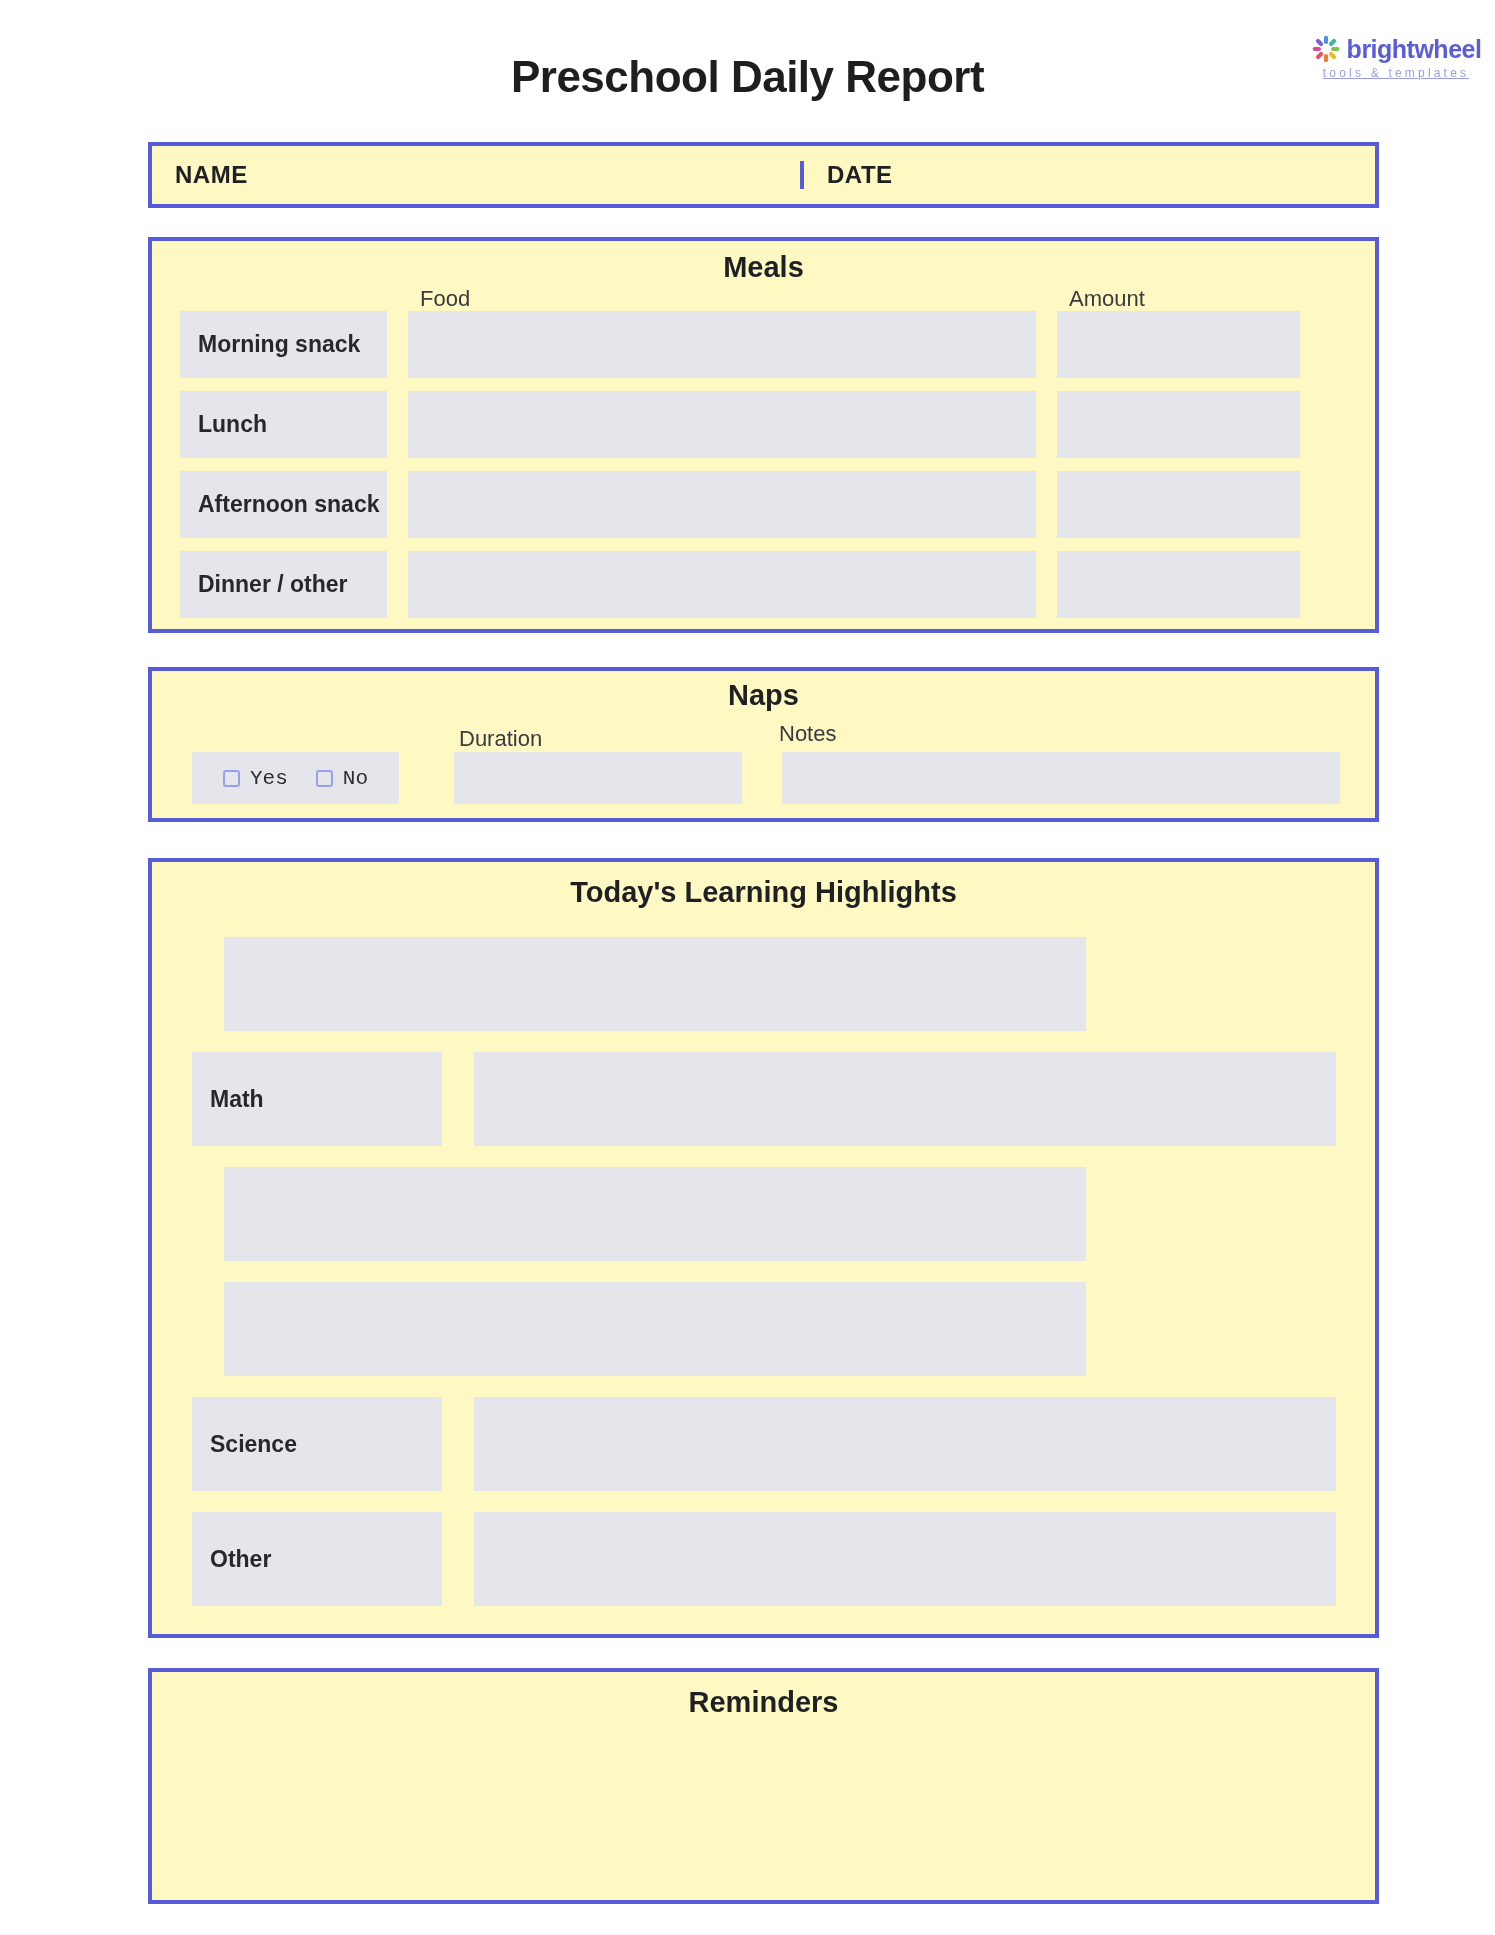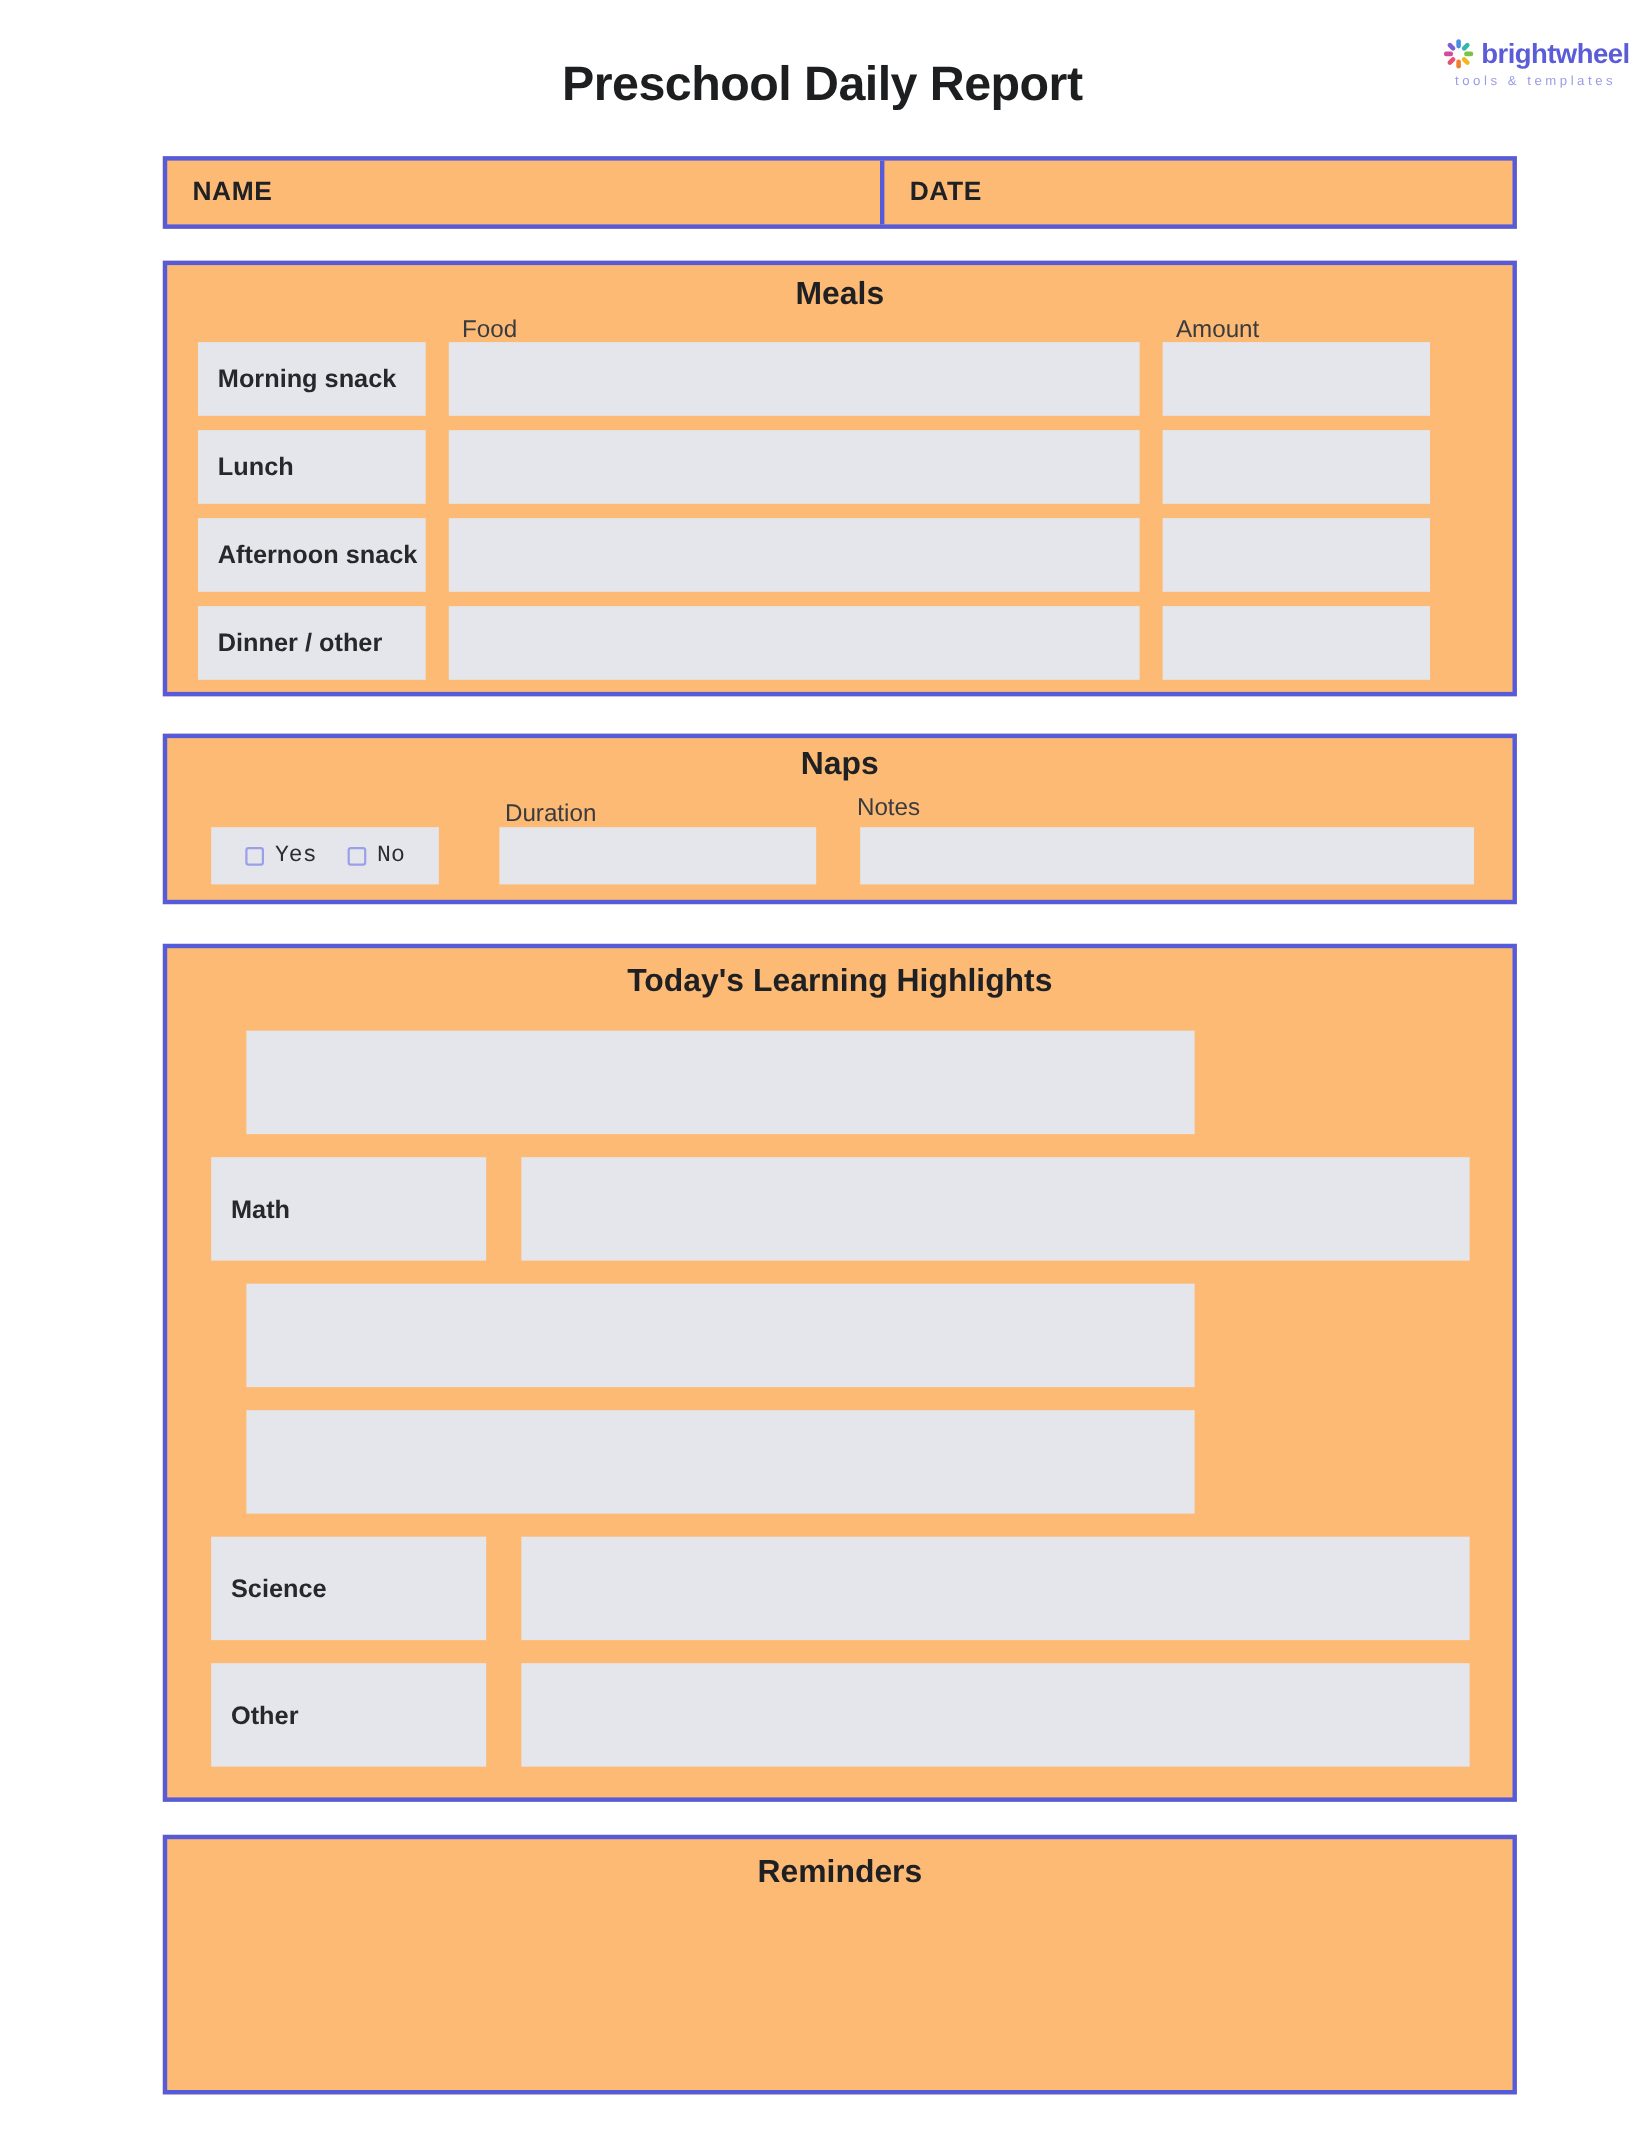--- a/index.html
+++ b/index.html
@@ -14,34 +14,34 @@
 
   
   .logo {
     position: absolute; top: 34px; right: 28px; width: 142px;
     display: flex; flex-direction: column; align-items: center;
   }
   .logo-top { display: flex; align-items: center; gap: 6px; }
   .logo-brand { font-size: 25px; font-weight: 700; color: #5b5dd8; letter-spacing: -0.5px; }
   .logo-tagline {
     margin-top: 2px; font-size: 12px; color: #9a9ce6;
-    letter-spacing: 3.2px; white-space: nowrap;
+    letter-spacing: 3.2px; white-space: nowrap; text-decoration: underline;
   }
 
   
   .page-title {
     position: absolute; top: 52px; left: 0; width: 100%;
     text-align: center; font-size: 44px; font-weight: 700; color: #1d1e20;
     letter-spacing: -0.5px;
   }
 
   
   .bordered-box {
     position: absolute; left: 148px; width: 1231px;
-    border: 4px solid #565cd9; background: #fdba74;
+    border: 4px solid #565cd9; background: #fef9c3; align-items: center;
   }
   .section-title {
     position: absolute; left: 0; width: 100%; text-align: center;
     font-size: 29px; font-weight: 700; color: #1f2023;
   }
   .cell { background: #e4e6eb; }
   .row-label {
     display: flex; align-items: center; padding-left: 18px;
     font-size: 23px; font-weight: 700; color: #27282b;
   }

